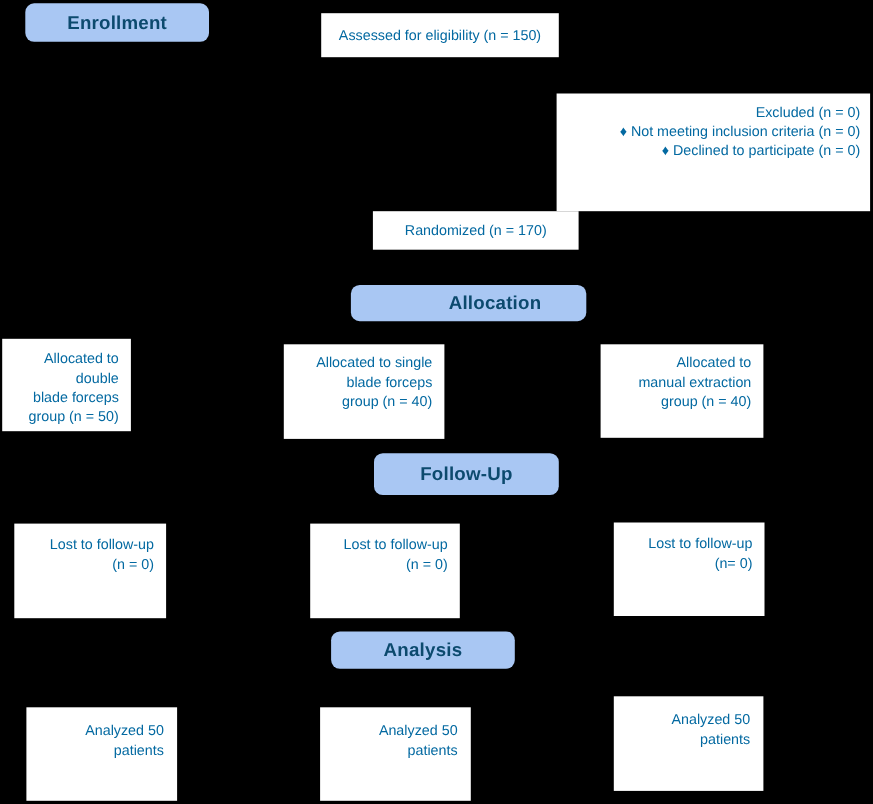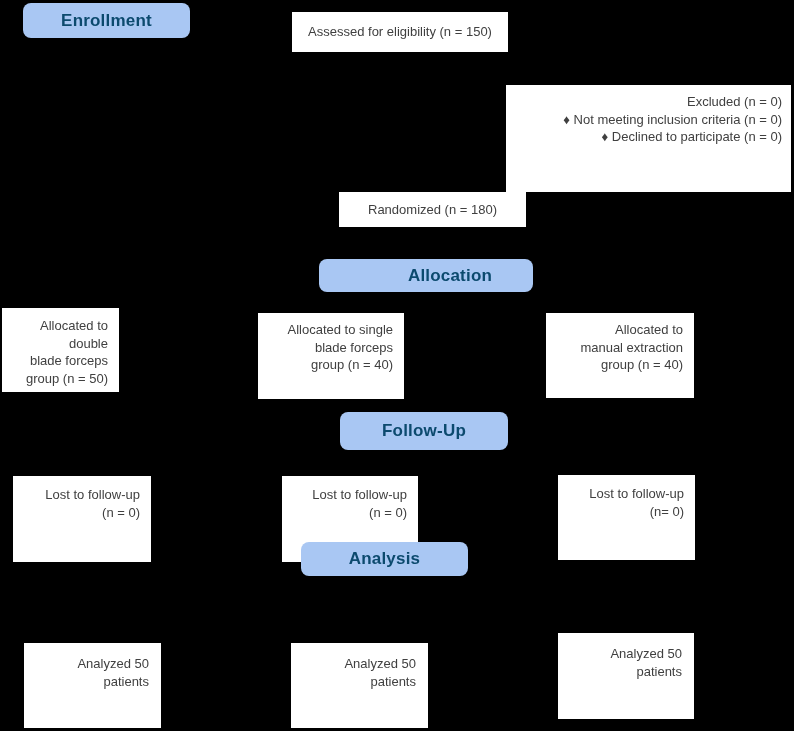--- a/index.html
+++ b/index.html
@@ -19,21 +19,21 @@
     font-weight: bold;
     font-size: 17px;
     display: flex;
     align-items: center;
     justify-content: center;
     letter-spacing: 0.2px;
   }
   .box {
     position: absolute;
     background: #ffffff;
-    color: #404040;
+    color: #0369a1;
     font-size: 13px;
     line-height: 17.5px;
     white-space: pre-line;
     box-sizing: border-box;
   }
   .box.center {
     display: flex;
     align-items: center;
     justify-content: center;
     text-align: center;
@@ -54,39 +54,39 @@
   #box-alloc-single { left: 258px; top: 313px; width: 146px; height: 86px; padding: 8px 11px 0 6px; }
   #box-alloc-manual { left: 546px; top: 313px; width: 148px; height: 85px; padding: 8px 11px 0 6px; }
 
   
   #badge-followup   { left: 294px; top: 412px; width: 168px; height: 38px; margin-left: 46px; }
   #box-lost-double  { left: 13px;  top: 476px; width: 138px; height: 86px; padding: 10px 11px 0 6px; }
   #box-lost-single  { left: 282px; top: 476px; width: 136px; height: 86px; padding: 10px 11px 0 6px; }
   #box-lost-manual  { left: 558px; top: 475px; width: 137px; height: 85px; padding: 10px 11px 0 6px; }
 
   
-  #badge-analysis     { left: 301px; top: 542px; width: 167px; height: 34px; }
+  #badge-analysis     { left: 301px; top: 574px; width: 167px; height: 34px; }
   #box-analyzed-double{ left: 24px;  top: 643px; width: 137px; height: 85px; padding: 12px 12px 0 6px; }
   #box-analyzed-single{ left: 291px; top: 643px; width: 137px; height: 85px; padding: 12px 12px 0 6px; }
   #box-analyzed-manual{ left: 558px; top: 633px; width: 136px; height: 86px; padding: 12px 12px 0 6px; }
 </style>
 </head>
 <body>
 
 <div id="stage">
 
   <div class="badge" id="badge-enrollment">Enrollment</div>
 
   <div class="box center" id="box-assessed">Assessed for eligibility (n = 150)</div>
 
   <div class="box right" id="box-excluded">Excluded (n = 0)
 ♦ Not meeting inclusion criteria (n = 0)
 ♦ Declined to participate (n = 0)</div>
 
-  <div class="box center" id="box-randomized">Randomized (n = 180)</div>
+  <div class="box center" id="box-randomized">Randomized (n = 170)</div>
 
   <div class="badge" id="badge-allocation">Allocation</div>
 
   <div class="box right" id="box-alloc-double">Allocated to double
 blade forceps
 group (n = 50)</div>
 
   <div class="box right" id="box-alloc-single">Allocated to single
 blade forceps
 group (n = 40)</div>

